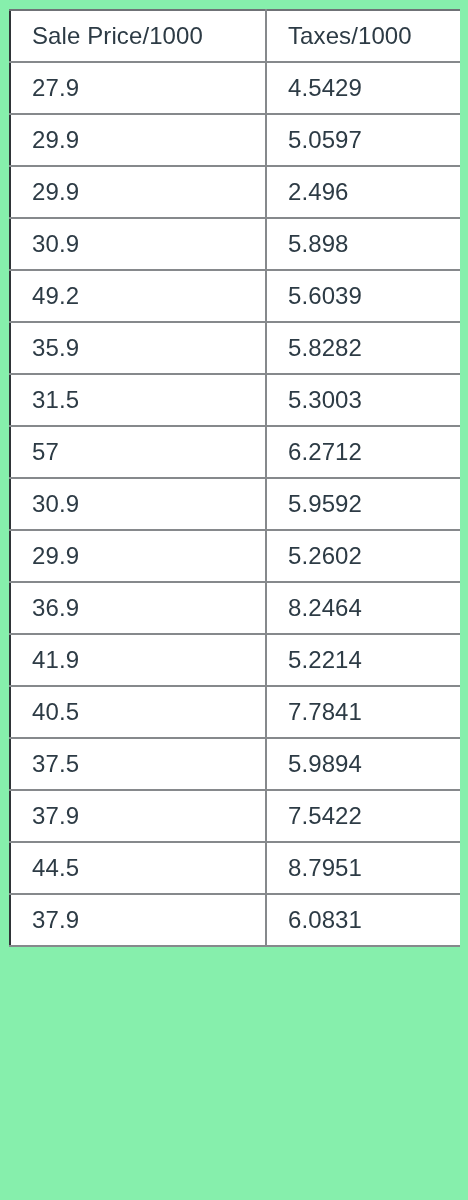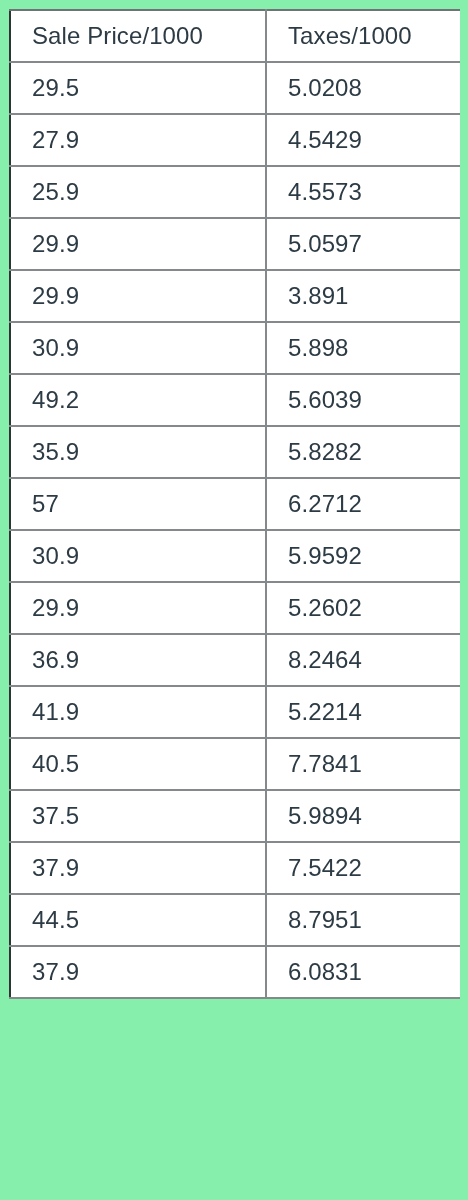--- a/index.html
+++ b/index.html
@@ -83,50 +83,46 @@
         <col class="col-right">
       </colgroup>
       <thead>
         <tr>
           <th>Sale Price/1000</th>
           <th>Taxes/1000</th>
         </tr>
       </thead>
       <tbody id="table-body">
           <tr>
-            <td>29.5</td>
-            <td>5.0208</td>
-          </tr>
-          <tr>
             <td>27.9</td>
             <td>4.5429</td>
-          </tr>
-          <tr>
-            <td>25.9</td>
-            <td>4.5573</td>
           </tr>
           <tr>
             <td>29.9</td>
             <td>5.0597</td>
           </tr>
           <tr>
             <td>29.9</td>
-            <td>3.891</td>
+            <td>2.496</td>
           </tr>
           <tr>
             <td>30.9</td>
             <td>5.898</td>
           </tr>
           <tr>
             <td>49.2</td>
             <td>5.6039</td>
           </tr>
           <tr>
             <td>35.9</td>
             <td>5.8282</td>
+          </tr>
+          <tr>
+            <td>31.5</td>
+            <td>5.3003</td>
           </tr>
           <tr>
             <td>57</td>
             <td>6.2712</td>
           </tr>
           <tr>
             <td>30.9</td>
             <td>5.9592</td>
           </tr>
           <tr>

